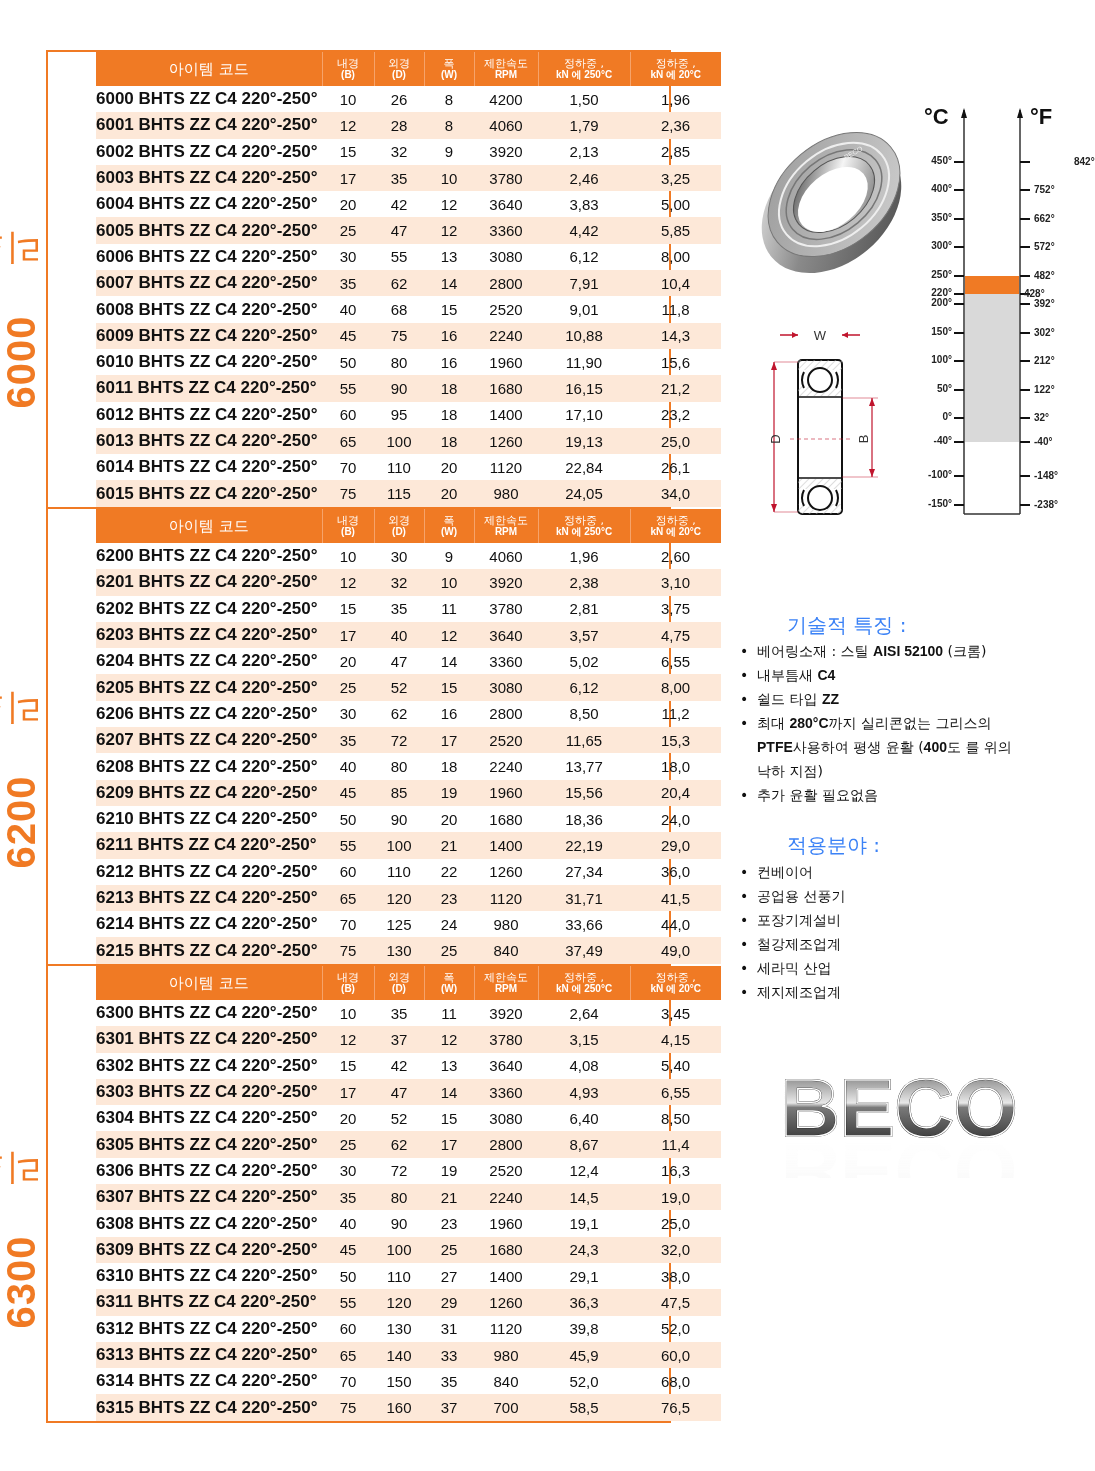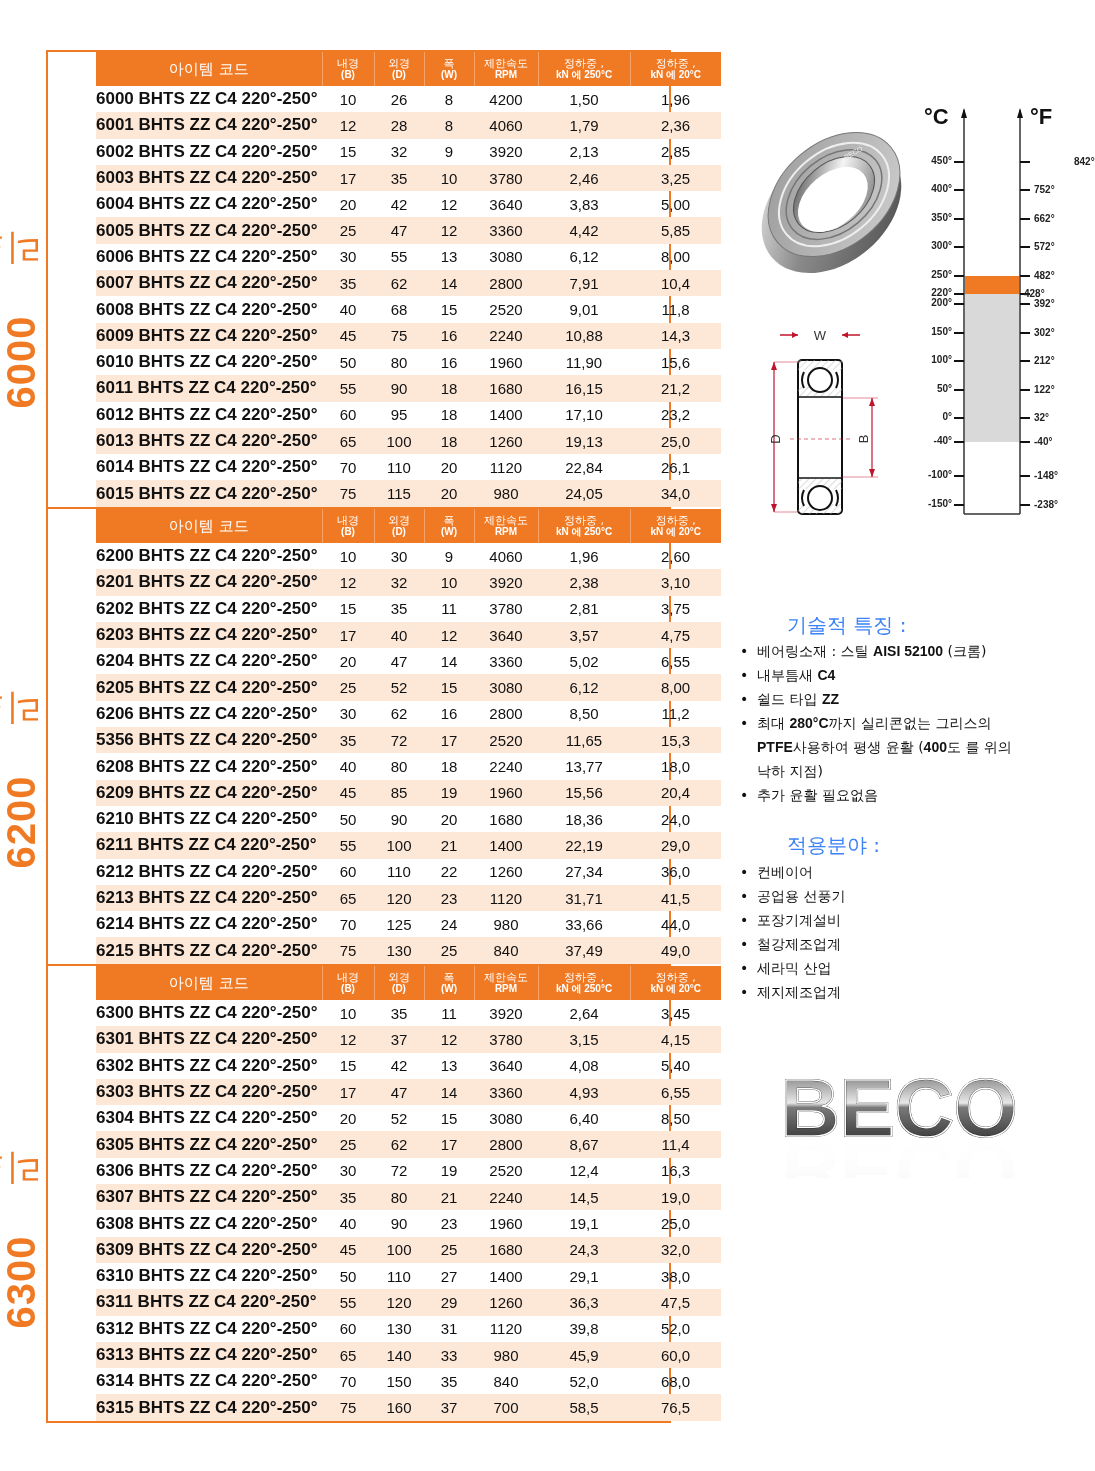--- a/index.html
+++ b/index.html
@@ -309,21 +309,21 @@
         <tr>
           <td class="code">6206 BHTS ZZ C4 220°-250°</td>
           <td>30</td>
           <td>62</td>
           <td>16</td>
           <td>2800</td>
           <td>8,50</td>
           <td>11,2</td>
         </tr>
         <tr>
-          <td class="code">5356 BHTS ZZ C4 220°-250°</td>
+          <td class="code">6207 BHTS ZZ C4 220°-250°</td>
           <td>35</td>
           <td>72</td>
           <td>17</td>
           <td>2520</td>
           <td>11,65</td>
           <td>15,3</td>
         </tr>
         <tr>
           <td class="code">6208 BHTS ZZ C4 220°-250°</td>
           <td>40</td>

